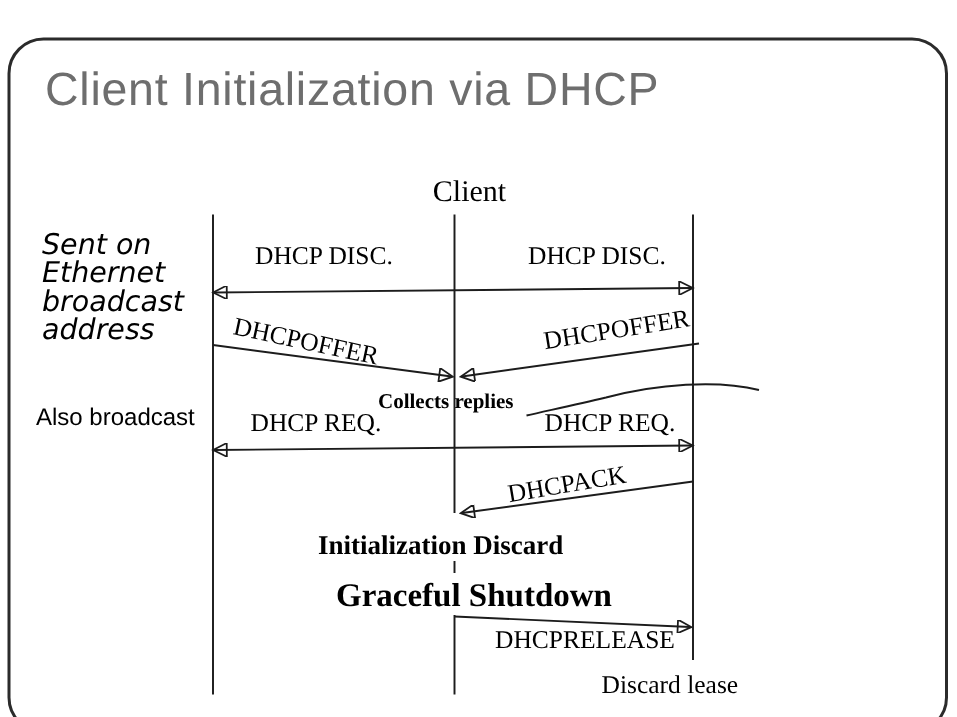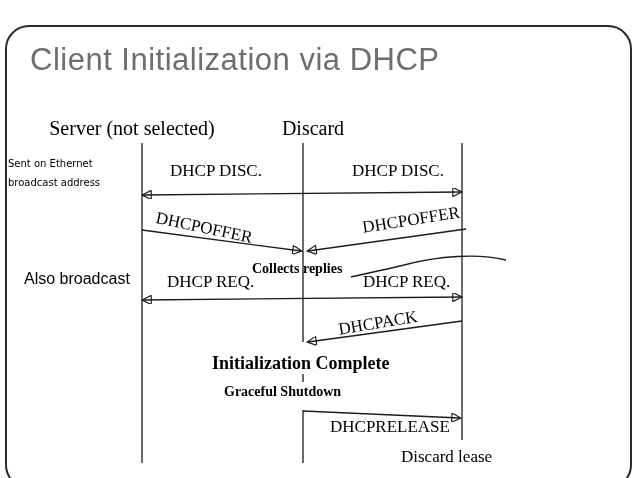--- a/index.html
+++ b/index.html
@@ -30,26 +30,27 @@
   }
   .colhead {
     position: absolute;
     top: 97px;
     font-size: 20px;
     text-align: center;
     white-space: nowrap;
   }
   .note-hand {
     position: absolute;
-    left: 8px; top: 134px;
+    left: 28px; top: 134px;
     width: 140px;
     font-family: "DejaVu Sans", sans-serif;
-    font-size: 10px;
+    font-size: 19px;
     line-height: 19px;
     white-space: pre-line;
+    font-style: italic;
   }
   .note-sans {
     position: absolute;
     left: 24px; top: 250px;
     font-family: "Liberation Sans", "DejaVu Sans", sans-serif;
     font-size: 16px;
     white-space: nowrap;
   }
   .msg {
     position: absolute;
@@ -72,22 +73,21 @@
 </style>
 </head>
 <body>
 
 <div id="slide">
 
   <div class="frame"></div>
 
   <div class="title">Client Initialization via DHCP</div>
 
-  <div class="colhead" style="left:32px; width:200px;">Server (not selected)</div>
-  <div class="colhead" style="left:263px; width:100px;">Discard</div>
+  <div class="colhead" style="left:263px; width:100px;">Client</div>
 
   <div class="note-hand">Sent on Ethernet
 broadcast address</div>
   <div class="note-sans">Also broadcast</div>
 
   <svg class="lines" width="638" height="478" viewBox="0 0 638 478">
     <defs>
       <marker id="ah" viewBox="0 0 10 10" refX="9" refY="5" markerWidth="9" markerHeight="7" orient="auto-start-reverse">
         <path d="M0,0 L10,5 L0,10 z" fill="#1c1c1c" stroke="none"></path>
       </marker>
@@ -110,19 +110,19 @@
   </svg>
 
   <div class="msg" style="left:170px; top:141px;">DHCP DISC.</div>
   <div class="msg" style="left:352px; top:141px;">DHCP DISC.</div>
   <div class="msg rot" style="left:158px; top:188px; transform:rotate(12deg);">DHCPOFFER</div>
   <div class="msg rot" style="left:361px; top:198px; transform:rotate(-9deg);">DHCPOFFER</div>
   <div class="msg bold" style="left:252px; top:241px; font-size:14px;">Collects replies</div>
   <div class="msg" style="left:167px; top:252px;">DHCP REQ.</div>
   <div class="msg" style="left:363px; top:252px;">DHCP REQ.</div>
   <div class="msg rot" style="left:337px; top:300px; transform:rotate(-9.5deg);">DHCPACK</div>
-  <div class="msg bold" style="left:212px; top:333px; font-size:18px;">Initialization Complete</div>
-  <div class="msg bold" style="left:224px; top:364px; font-size:14px;">Graceful Shutdown</div>
+  <div class="msg bold" style="left:212px; top:333px; font-size:18px;">Initialization Discard</div>
+  <div class="msg bold" style="left:224px; top:364px; font-size:22px;">Graceful Shutdown</div>
   <div class="msg" style="left:330px; top:397px;">DHCPRELEASE</div>
   <div class="msg" style="left:401px; top:427px;text-align:center;">Discard lease</div>
 
 
 </div>
 
 </body></html>

